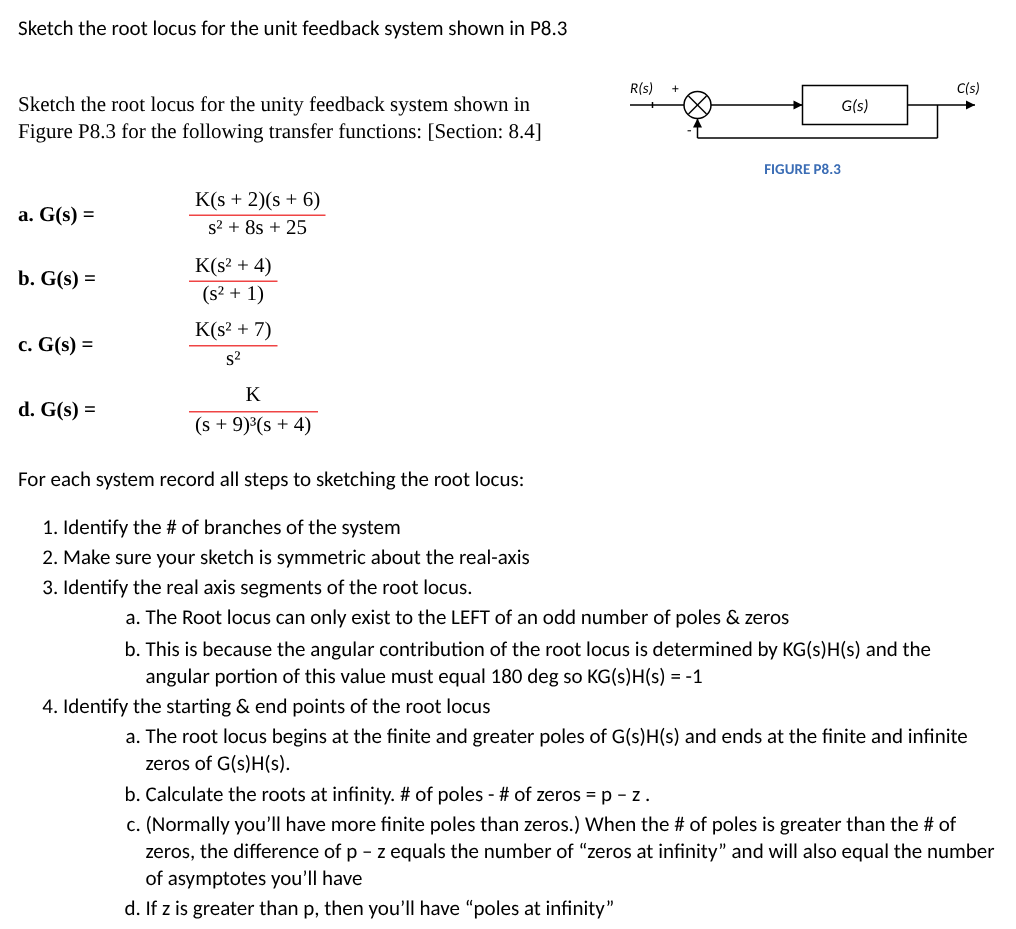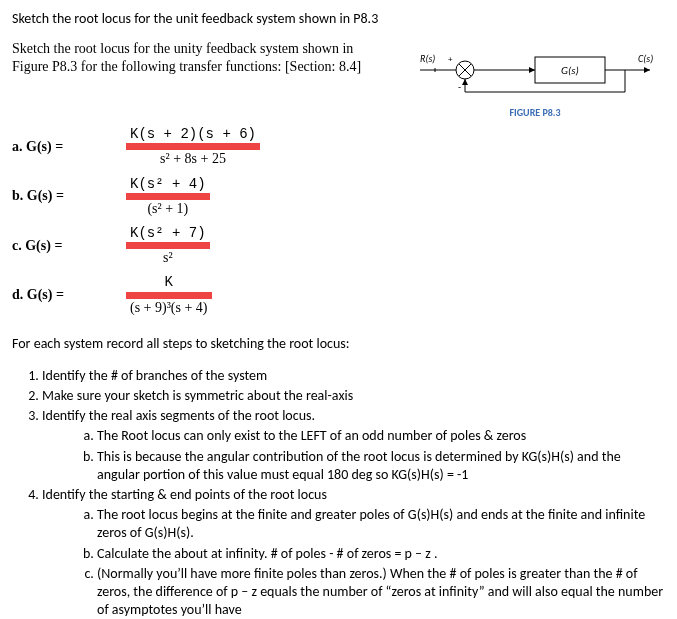--- a/index.html
+++ b/index.html
@@ -13,21 +13,21 @@
     line-height: 1.3;
   }
   .title {
     font-family: Calibri, Arial, sans-serif;
     font-size: 14px;
     margin-bottom: 12px;
   }
   .topblock {
     display: flex;
     justify-content: space-between;
-    align-items: flex-start;
+    align-items: center;
   }
   .intro {
     width: 360px;
   }
   .figwrap {
     width: 260px;
     text-align: center;
     font-family: Calibri, Arial, sans-serif;
   }
   .figcap {
@@ -49,23 +49,22 @@
     width: 70px;
     font-weight: bold;
   }
   .frac {
     display: inline-block;
     text-align: center;
     vertical-align: middle;
   }
   .frac .num {
     display: block;
-    border-bottom: 7px solid #ef4444;
+    border-bottom: 1px solid #ef4444;
     padding: 0 4px;
-    font-family: Liberation Mono, monospace;
   }
   .frac .den {
     display: block;
     padding: 0 4px;
   }
   .sans {
     font-family: Calibri, Arial, sans-serif;
     font-size: 14px;
   }
   ol.steps {
@@ -170,19 +169,19 @@
     <span>Identify the real axis segments of the root locus.</span>
     <ol class="sub">
       <li>The Root locus can only exist to the LEFT of an odd number of poles &amp; zeros</li>
       <li>This is because the angular contribution of the root locus is determined by KG(s)H(s) and the angular portion of this value must equal 180 deg so KG(s)H(s) = -1</li>
     </ol>
   </li>
   <li>
     <span>Identify the starting &amp; end points of the root locus</span>
     <ol class="sub">
       <li>The root locus begins at the finite and greater poles of G(s)H(s) and ends at the finite and infinite zeros of G(s)H(s).</li>
-      <li>Calculate the about at infinity. # of poles - # of zeros = p – z .</li>
+      <li>Calculate the roots at infinity. # of poles - # of zeros = p – z .</li>
       <li>(Normally you’ll have more finite poles than zeros.) When the # of poles is greater than the # of zeros, the difference of p – z equals the number of “zeros at infinity” and will also equal the number of asymptotes you’ll have</li>
       <li>If z is greater than p, then you’ll have “poles at infinity”</li>
     </ol>
   </li>
 
 </ol>
 
 </body></html>

